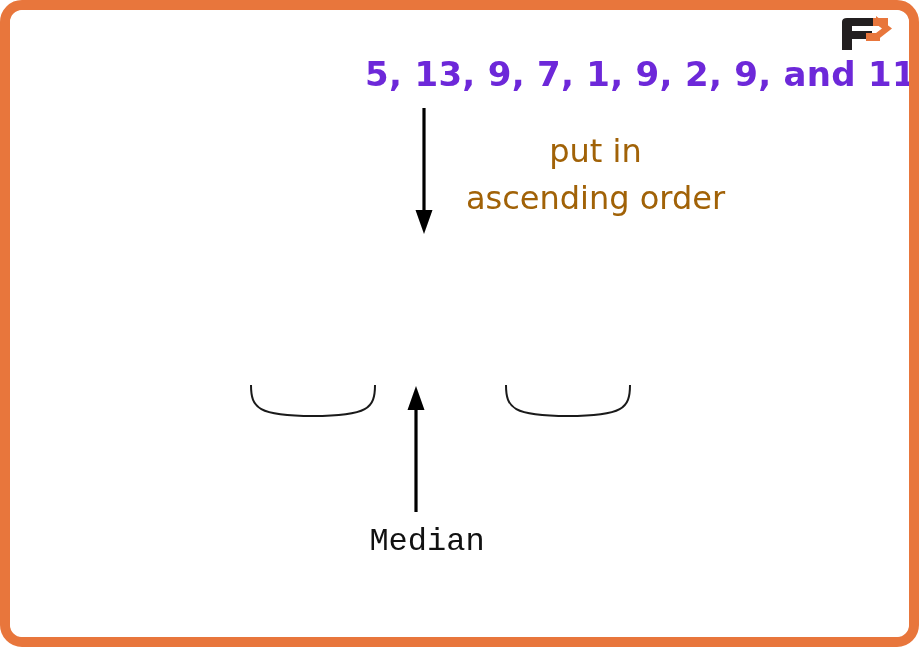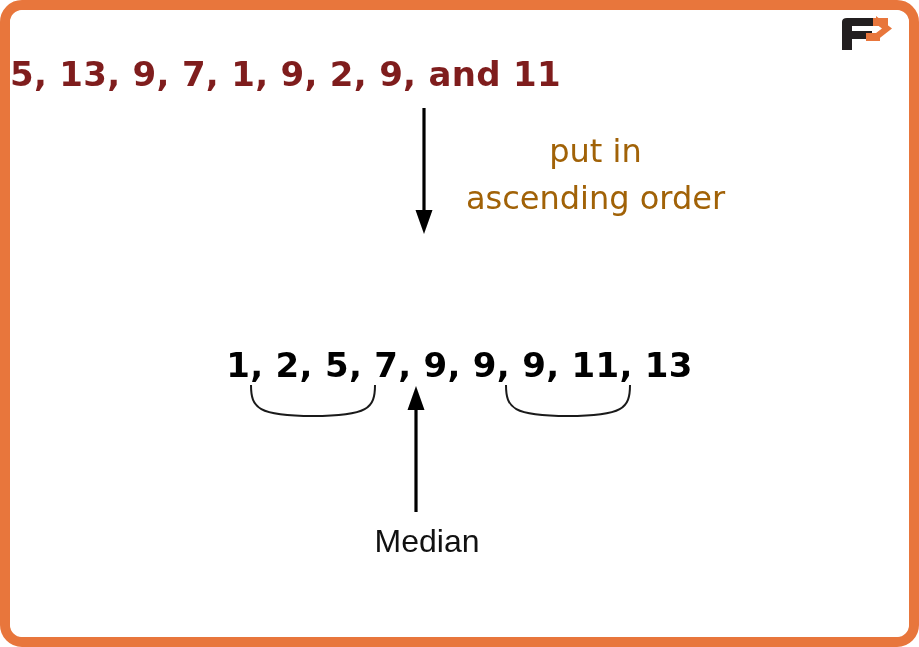--- a/index.html
+++ b/index.html
@@ -65,24 +65,24 @@
     width: 58px;
     height: 40px;
   }
 
   
   .unsorted-list {
     position: absolute;
     left: 0;
     top: 44px;
     width: 906px;
-    text-align: left;
+    text-align: right;
     font-size: 34px;
     font-weight: bold;
-    color: #7f1d1d;
+    color: #6d28d9;
     letter-spacing: 0.3px;
     font-family: "DejaVu Sans", sans-serif;
   }
   .sorted-list {
     position: absolute;
     left: 0;
     top: 335px;
     width: 899px;
     text-align: center;
     font-size: 34px;
@@ -106,21 +106,21 @@
   .caption-median {
     position: absolute;
     left: 272px;
     top: 508px;
     width: 290px;
     text-align: center;
     font-size: 32px;
     line-height: 47px;
     font-weight: normal;
     color: #111111;
-    font-family: Liberation Sans, sans-serif;
+    font-family: Liberation Mono, monospace;
   }
   .caption-line {
     display: block;
   }
 
   
   #vector-layer {
     position: absolute;
     left: 0;
     top: 0;
@@ -151,21 +151,20 @@
       </svg>
     </div>
 
     <div class="unsorted-list">5, 13, 9, 7, 1, 9, 2, 9, and 11</div>
 
     <div class="caption-ascending">
       <span class="caption-line">put in</span>
       <span class="caption-line">ascending order</span>
     </div>
 
-    <div class="sorted-list">1, 2, 5, 7, 9, 9, 9, 11, 13</div>
 
     <div class="caption-median">
       <span class="caption-line">Median</span>
     </div>
 
     <svg id="vector-layer" viewBox="0 0 899 627" xmlns="http://www.w3.org/2000/svg">
 
       <g>
         <line x1="414" y1="98" x2="414" y2="206" stroke="#000000" stroke-width="3.2"></line>
         <polygon points="414,224 405.5,200 422.5,200" fill="#000000"></polygon>

